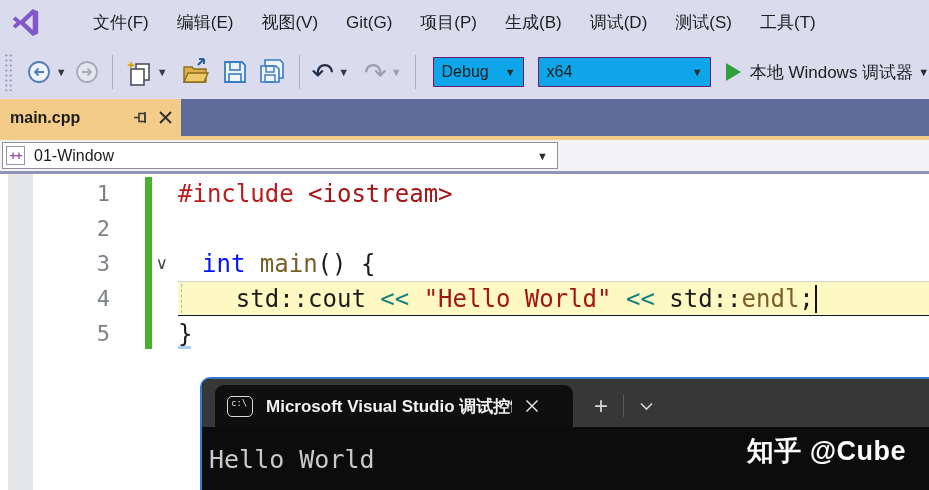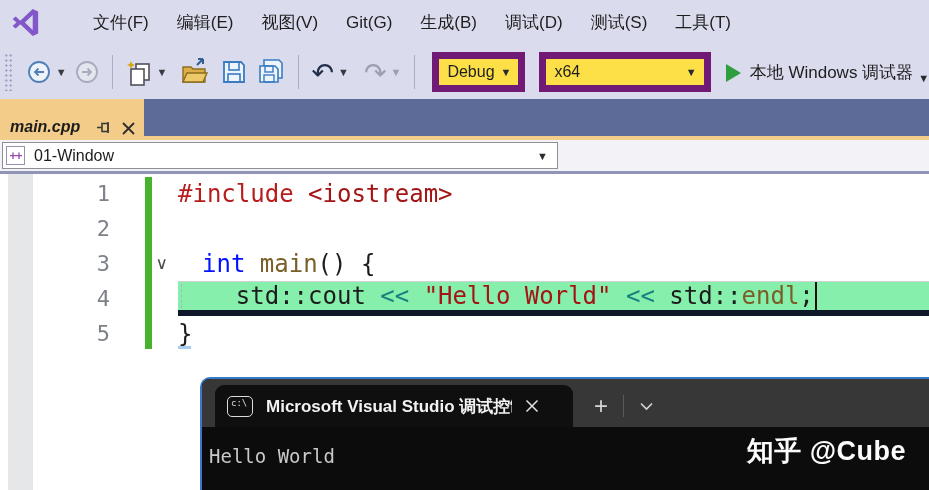--- a/index.html
+++ b/index.html
@@ -21,35 +21,35 @@
   .grip { width:9px; height:38px; margin-left:4px;
           background-image:radial-gradient(#9fa2c2 1.1px, transparent 1.2px);
           background-size:4.5px 5px; }
   .tb-btn { display:flex; align-items:center; justify-content:center;
             height:40px; padding:0 3px; }
   .tb-caret { font-size:11px; color:#39393f; margin:0 4px 0 1px; }
   .tb-caret.dis { color:#9aa0b5; }
   .tb-sep { width:1px; height:34px; background:#adaec6; margin:0 9px; }
   .glyph-undo { font-size:27px; line-height:27px; color:#243049; font-family:"DejaVu Sans",sans-serif; }
   .glyph-redo { font-size:27px; line-height:27px; color:#9aa0b0; font-family:"DejaVu Sans",sans-serif; }
-  .combo { height:40px; background:#fde047; border:7px solid #701a75;
+  .combo { height:30px; background:#0ea5e9; border:1px solid #701a75;
            display:flex; align-items:center; font-size:16px; color:#1e1e1e; }
   .combo .combo-value { padding:0 8px; flex:1; white-space:nowrap; overflow:hidden; }
   .combo .combo-caret { font-size:11px; color:#2b2b2b; padding:0 7px; }
   .combo-debug { width:93px; margin-left:8px; }
   .combo-platform { width:177px; margin-left:14px; }
-  .run-button { display:flex; align-items:flex-end; margin-left:12px; }
+  .run-button { display:flex; align-items:center; margin-left:12px; }
   .run-label { font-size:17px; color:#1e1e1e; margin:0 5px 0 7px; white-space:nowrap; }
   .run-caret { font-size:11px; color:#2b2b2b; }
 
   
   .tabstrip { position:absolute; left:0; top:99px; width:929px; height:41px; background:#5d6b99; }
   .tab-accent { position:absolute; left:0; bottom:0; width:100%; height:4px; background:#f2cc88; }
-  .doc-tab { position:absolute; left:0; bottom:4px; height:37px; width:144px;
-             background:#f2cc88; display:flex; align-items:flex-end; padding:0 8px 0 10px;font-style:italic; }
+  .doc-tab { position:absolute; left:0; bottom:4px; height:37px; width:181px;
+             background:#f2cc88; display:flex; align-items:center; padding:0 8px 0 10px; }
   .doc-tab-title { font-size:16px; font-weight:bold; color:#1c1c1c; flex:1; }
   .doc-tab svg { flex:none; }
 
   
   .navbar { position:absolute; left:0; top:140px; width:929px; height:34px;
             background:#f2f2f7; border-bottom:3px solid #9095b8;
             display:flex; align-items:center; }
   .nav-combo { height:27px; background:#ffffff; border:1px solid #8f9097;
                display:flex; align-items:center; font-size:16px; color:#1c1c1c; position:relative; }
   .nav-combo-project { width:556px; margin-left:2px; }
@@ -68,21 +68,21 @@
   .brace-tick { position:absolute; left:178px; top:172px; width:13px; height:3px; background:#a9cfec; }
   .code-lines { position:absolute; left:0; top:2px; width:100%; }
   .code-line { display:flex; height:35px; align-items:center; }
   .ln { width:110px; text-align:right; font-family:"DejaVu Sans Mono",monospace;
         font-size:22px; color:#7d8289; flex:none; }
   .outline-margin { width:68px; flex:none; text-align:right; padding-right:10px;
                     font-size:17px; color:#4a4a4a; }
   .line-body { flex:1; font-family:"DejaVu Sans Mono",monospace; font-size:24px;
                white-space:pre; color:#1c1c1c; height:35px; display:flex; align-items:center;
                position:relative; }
-  .line-body.current { background:#86efac; border-top:1px solid #d0d1d9; border-bottom:6px solid #0f172a; }
+  .line-body.current { background:#fef9c3; border-top:1px solid #d0d1d9; border-bottom:1px solid #0f172a; }
   .line-body.current::before { content:""; position:absolute; left:3px; top:2px; bottom:2px;
                border-left:1px dashed #b0b0b6; }
   .tok-plain    { color:#1c1c1c; }
   .tok-keyword  { color:#0012ff;margin-left:24px; }
   .tok-string   { color:#a31515; }
   .tok-directive{ color:#b91c1c; }
   .tok-function { color:#795e26; }
   .tok-operator { color:#17807e; }
   .caret { display:inline-block; width:2px; height:28px; background:#111; margin-left:1px; }
 
@@ -98,41 +98,42 @@
                padding:1px 0 0 3px; flex:none; }
   .term-title { font-size:17px; font-weight:600; color:#f2f2f2; margin-left:13px;
                 max-width:246px; overflow:hidden; white-space:nowrap; flex:none; }
   .term-tab-close { margin-left:12px; display:flex; align-items:center; }
   .term-btn { height:42px; display:flex; align-items:center; justify-content:center; }
   .term-plus { width:44px; margin-left:6px; font-size:24px; font-weight:300; color:#d6d6d6; }
   .term-bar-sep { width:1px; height:22px; background:#5a5a5a; margin-bottom:10px; }
   .term-chevron { width:44px; }
   .term-content { height:65px; position:relative; }
   .term-output { position:absolute; left:7px; top:18px; font-family:"DejaVu Sans Mono",monospace;
-                 font-size:19px; color:#c9c9c9; white-space:pre; }
+                 font-size:25px; color:#c9c9c9; white-space:pre; }
   .watermark { position:absolute; right:23px; top:433px; font-size:27px; font-weight:600;
                color:#fcfcfc; letter-spacing:0.5px; }
 </style>
 </head>
 <body>
 
 <div class="screen">
 
   <div class="menubar">
     <span class="vs-logo">
       <svg width="31" height="31" viewBox="0 0 24 24">
         <path fill="#8257c9" fill-rule="evenodd" d="M21.8 3.4 V20.6 L17.6 22.4 L6.5 12 L17.6 1.6 Z M17.6 6.2 L11.5 12 L17.6 17.8 Z"></path>
         <path fill="#8257c9" d="M2 9.2 L4.4 7.4 L9.4 12 L4.4 16.6 L2 14.8 L5 12 Z"></path>
       </svg>
     </span>
     <div class="menu-items" id="menu-items">
         <span class="menu-item">文件(F)</span>
         <span class="menu-item">编辑(E)</span>
         <span class="menu-item">视图(V)</span>
         <span class="menu-item">Git(G)</span>
+        <span class="menu-item">项目(P)</span>
         <span class="menu-item">生成(B)</span>
         <span class="menu-item">调试(D)</span>
         <span class="menu-item">测试(S)</span>
         <span class="menu-item">工具(T)</span>
       </div>
   </div>
 
   <div class="toolbar">
     <div class="grip"></div>
 

